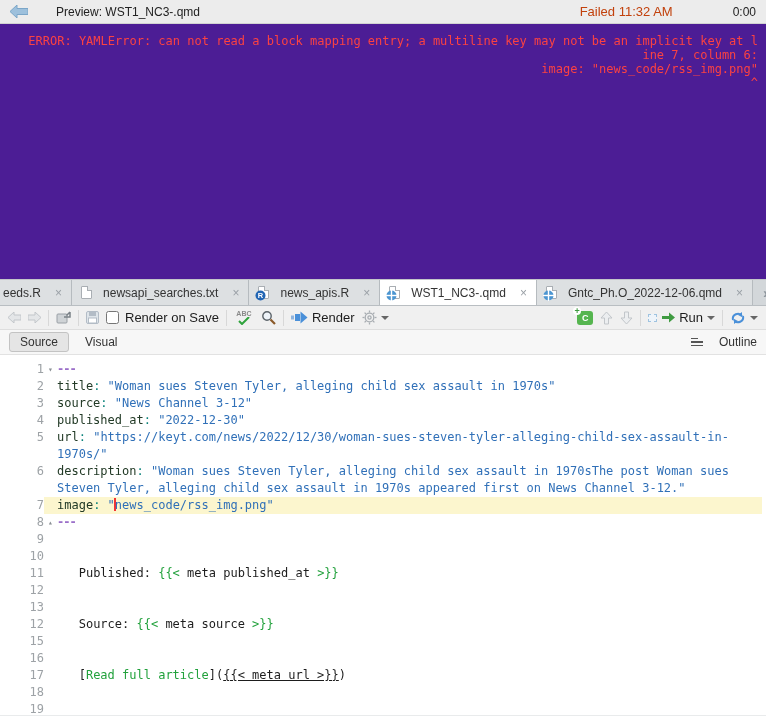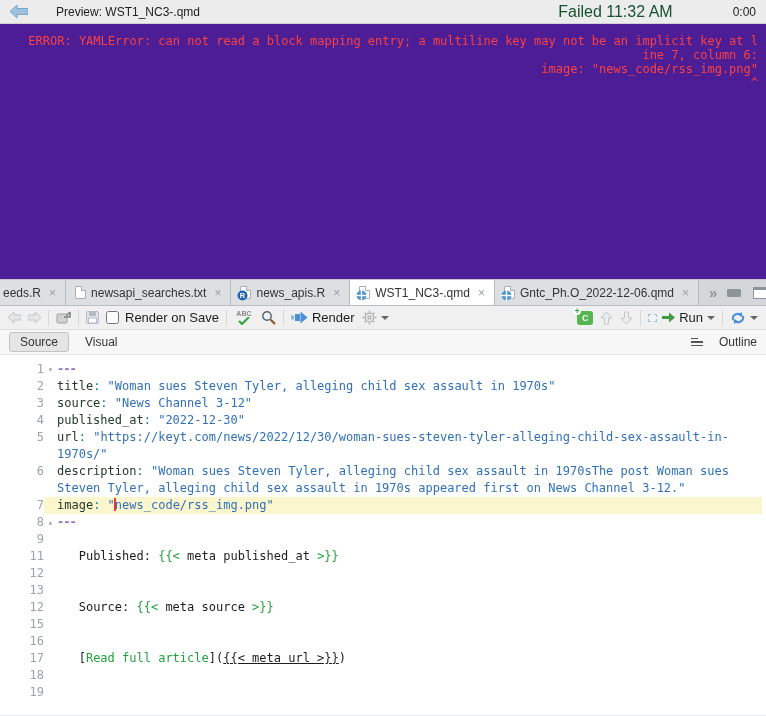--- a/index.html
+++ b/index.html
@@ -5,27 +5,27 @@
   * { margin:0; padding:0; box-sizing:border-box; }
   html,body { background:#e9ebec; }
   .window { width:766px; height:716px; background:#e9ebec; font-family:"Liberation Sans", sans-serif; color:#222; overflow:hidden; position:relative; }
 
   
   .preview-pane { height:280px; display:flex; flex-direction:column; border-bottom:1px solid #c2c6c9; background:#fff; }
   .preview-toolbar { height:24px; flex:none; background:#ececec; border-bottom:1px solid #d2d2d2; display:flex; align-items:center; padding:0 10px;gap:16px; }
   .back-arrow { width:18px; height:13px; margin-right:12px; }
   .preview-title { font-size:12px; color:#222; }
   .preview-spacer { flex:1; }
-  .preview-status { font-size:16px; color:#14532d; }
+  .preview-status { font-size:13px; color:#c2410c; }
   .preview-time { font-size:12px; color:#222; margin-left:16px;padding-left:28px; }
   .preview-content { flex:1; background:#4c1d95; padding:10px 8px; font-family:"DejaVu Sans Mono", monospace; font-size:12px; line-height:14px; color:#fb4242; white-space:pre; overflow:hidden;text-align:right; }
 
   
   .tab-bar { height:26px; background:#d3d7da; border-bottom:1px solid #b9bec2; display:flex; align-items:stretch; overflow:hidden; }
-  .tab { display:flex; align-items:center; gap:5px; padding:0 9px; background:#dde0e2; border-right:1px solid #b6bbbf; font-size:12px; color:#333; white-space:nowrap; cursor:default; }
+  .tab { display:flex; align-items:center; gap:11px; padding:0 9px; background:#dde0e2; border-right:1px solid #b6bbbf; font-size:12px; color:#333; white-space:nowrap; cursor:default; }
   .tab.active { background:#ffffff; }
   .tab.clipped { padding-left:3px; }
   .tab-close { color:#9aa0a6; font-size:12px; margin-left:3px; }
   .file-icon { position:relative; width:11px; height:13px; background:#fff; border:1px solid #a9aeb3; border-radius:1px; flex:none; }
   .file-icon::after { content:""; position:absolute; right:-1px; top:-1px; width:4px; height:4px; background:#dde0e2; border-left:1px solid #a9aeb3; border-bottom:1px solid #a9aeb3; }
   .tab.active .file-icon::after { background:#fff; }
   .badge { position:absolute; left:-4px; bottom:-3px; }
   .tab-bar-right { margin-left:auto; display:flex; align-items:center; gap:12px; padding:0 10px; flex:none; }
   .chevrons { color:#8d959c; font-size:15px; font-weight:bold; letter-spacing:-2px; }
   .win-min { width:14px; height:8px; background:#8d959c; border-radius:1px; }
@@ -290,20 +290,25 @@
         <span class="gutter-num">8</span>
         <span class="gutter-fold">▴</span>
         <span class="code"><span class="seg-d">---</span></span>
       </div>
       <div class="editor-row">
         <span class="gutter-num">9</span>
         <span class="gutter-fold"></span>
         <span class="code"></span>
       </div>
       <div class="editor-row">
+        <span class="gutter-num">10</span>
+        <span class="gutter-fold"></span>
+        <span class="code"></span>
+      </div>
+      <div class="editor-row">
         <span class="gutter-num">11</span>
         <span class="gutter-fold"></span>
         <span class="code"><span class="seg-p">   Published: </span><span class="seg-g">{{&lt;</span><span class="seg-p"> meta published_at </span><span class="seg-g">&gt;}}</span></span>
       </div>
       <div class="editor-row">
         <span class="gutter-num">12</span>
         <span class="gutter-fold"></span>
         <span class="code"></span>
       </div>
       <div class="editor-row">

